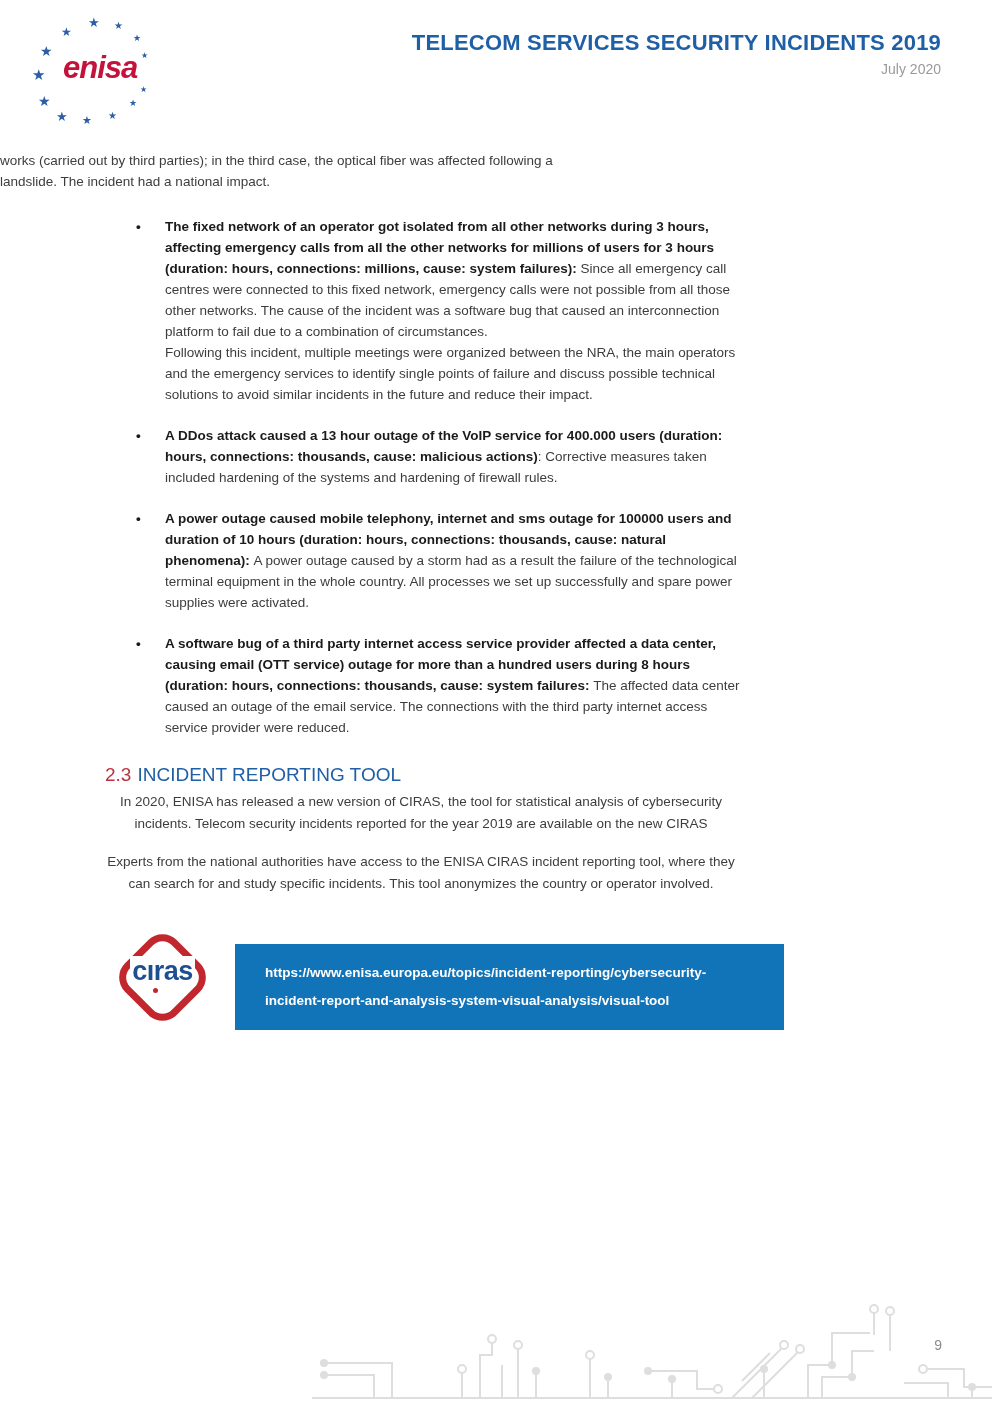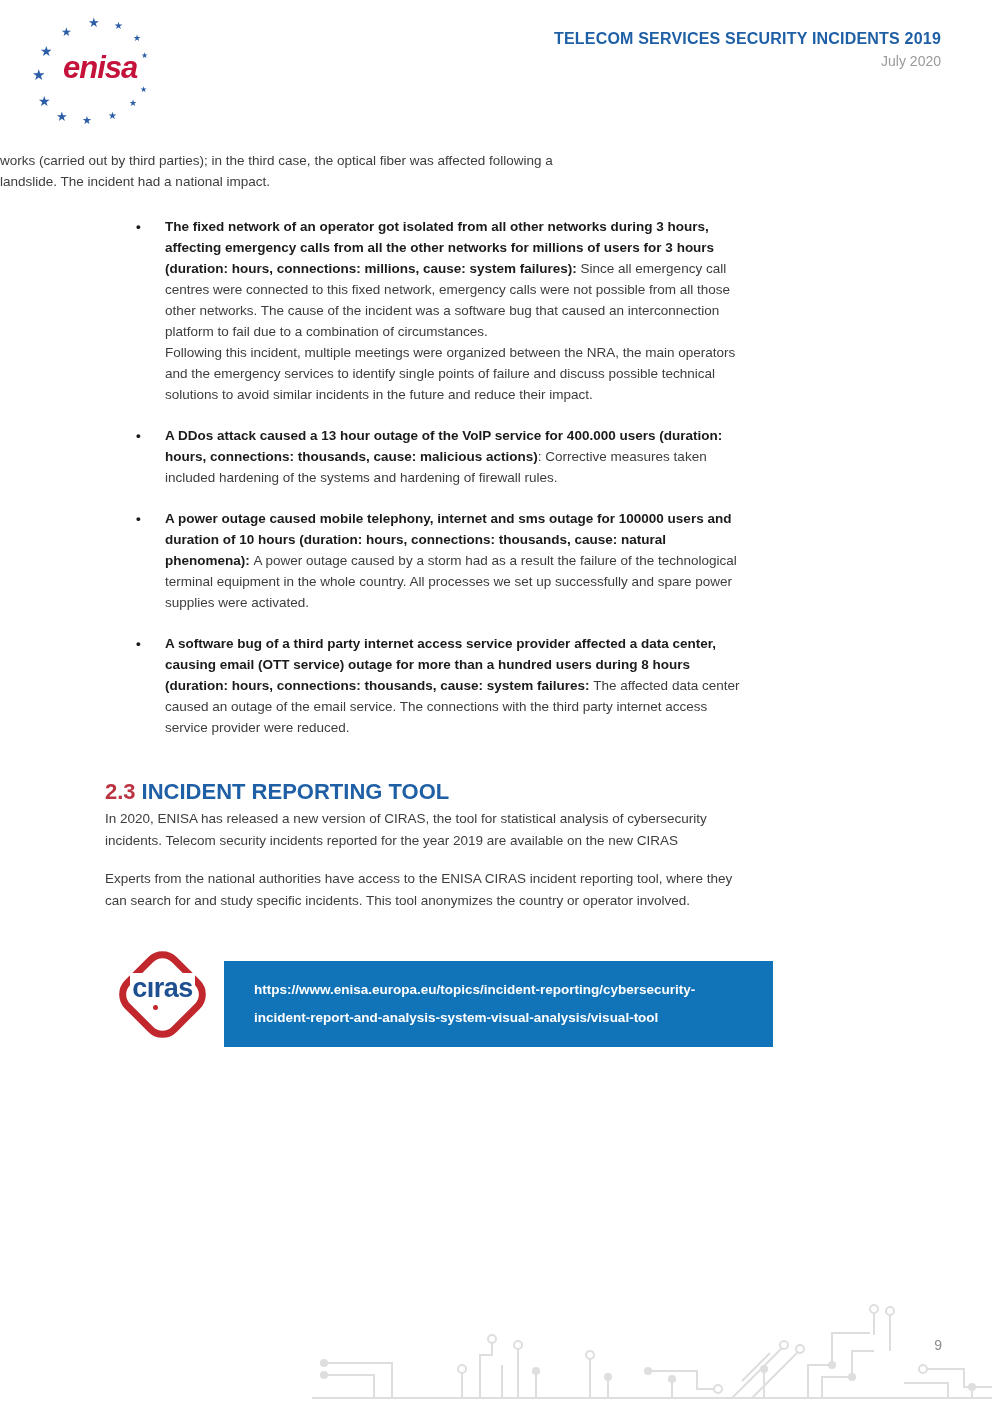--- a/index.html
+++ b/index.html
@@ -22,55 +22,55 @@
   
   .logo{position:absolute;left:28px;top:14px;width:175px;height:112px;}
   .star{position:absolute;color:var(--enisa-star-blue);font-family:"DejaVu Sans",sans-serif;line-height:1;}
   .star::before{content:"★";}
   .wordmark{
     position:absolute;left:30px;top:36px;z-index:2;
     font-size:31px;font-weight:bold;font-style:italic;letter-spacing:-1px;
     color:var(--enisa-logo-red);background:#fff;padding:0 5px;
   }
   .head-titles{position:absolute;top:30px;right:51px;text-align:right;}
-  .report-title{font-size:16px;font-weight:bold;color:var(--accent-blue);letter-spacing:.2px;}
+  .report-title{font-size:22px;font-weight:bold;color:var(--accent-blue);letter-spacing:.2px;}
   .report-date{font-size:14px;color:#9a9a9a;margin-top:5px;}
 
   
   .content{position:absolute;left:0;top:150px;width:992px;color:#3d3d3d;
     font-size:13.5px;line-height:21px;}
   .intro{width:584px;}
   ul.incidents{list-style:none;margin:24px 0 0 133px;width:614px;}
   ul.incidents li{position:relative;padding-left:32px;margin-bottom:20px;}
   ul.incidents li::before{content:"•";position:absolute;left:3px;top:0;color:#1b1b1b;font-weight:bold;}
   .b{font-weight:bold;color:#1b1b1b;}
 
-  .sec-head{margin:43px 0 6px 105px;font-size:22px;font-weight:bold;color:var(--accent-blue);}
+  .sec-head{margin:26px 0 6px 105px;font-size:19px;font-weight:normal;color:var(--accent-blue);}
   .sec-head .num{color:var(--accent-red);margin-right:6px;}
-  .sec-para{margin:0 0 16px 105px;width:632px;line-height:22px;}
+  .sec-para{margin:0 0 16px 105px;width:632px;line-height:22px;text-align:center;}
 
   
   .ciras-row{display:flex;align-items:flex-end;margin:30px 0 0 110px;}
   .ciras-logo{position:relative;width:105px;height:105px;flex:0 0 auto;}
   .ciras-diamond{
     position:absolute;left:16px;top:16px;width:73px;height:73px;
     border:7px solid var(--ciras-red);border-radius:20px;background:#fff;
     transform:rotate(45deg);
   }
   .ciras-text{
     position:absolute;left:0;top:36px;width:105px;text-align:center;
     font-size:27px;font-weight:bold;color:var(--ciras-blue);letter-spacing:-.5px;
   }
   .ciras-text .inner{background:#fff;padding:0 2px;position:relative;}
   .ciras-text .idot{
     position:absolute;left:23px;bottom:-7px;width:5px;height:5px;border-radius:50%;
     background:var(--ciras-red);
   }
   .link-box{
-    display:block;margin-left:9px;width:549px;min-height:86px;
+    display:block;margin-left:20px;width:549px;min-height:86px;
     background:var(--link-box-blue);color:#ffffff;text-decoration:none;
     font-weight:bold;font-size:13.5px;line-height:28px;
     padding:15px 24px 15px 30px;
   }
 
   
   .circuit{position:absolute;right:0;bottom:4px;}
   .page-num{position:absolute;top:1337px;right:50px;font-size:14px;color:#8c8c8c;}
 </style>
 </head>

